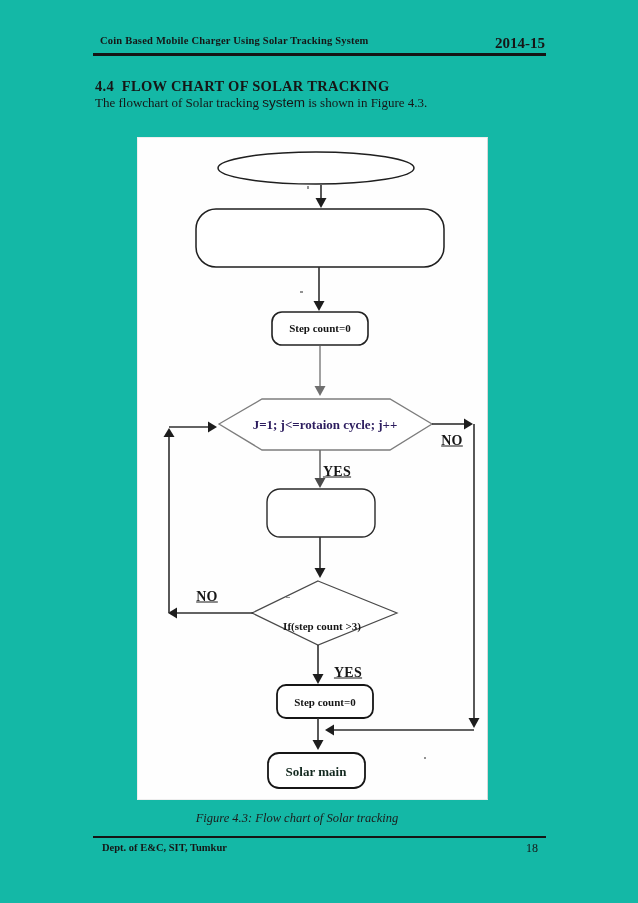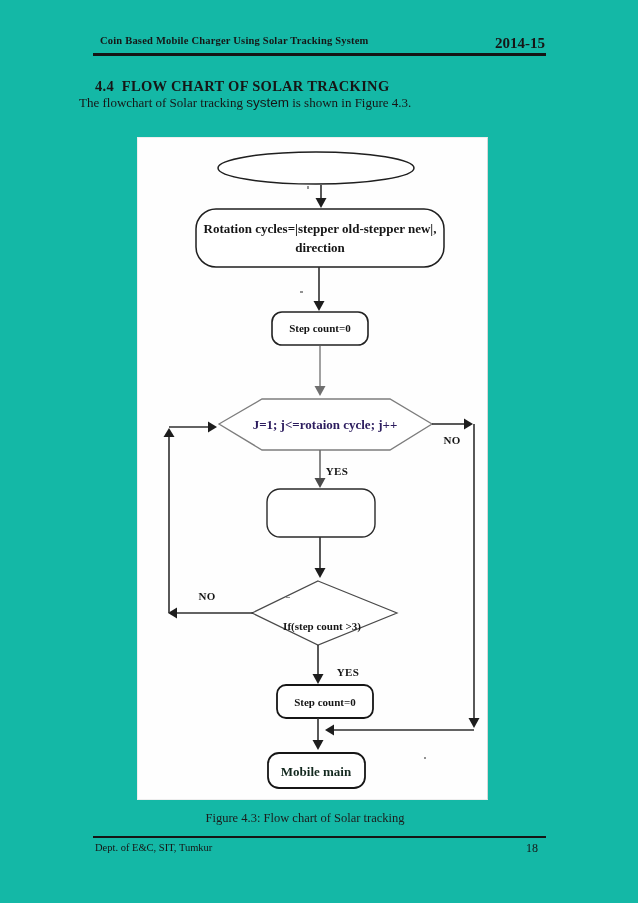--- a/index.html
+++ b/index.html
@@ -6,38 +6,38 @@
   .page{
     position:relative;width:638px;height:903px;overflow:hidden;
     background:#14b8a6;font-family:"Liberation Serif",serif;color:#161616;
   }
   .abs{position:absolute;}
   
   .hdr-left{left:100px;top:35px;font-size:10.5px;font-weight:bold;letter-spacing:.2px;}
   .hdr-right{right:93px;top:35px;font-size:15px;font-weight:bold;}
   .hdr-rule{left:93px;top:53px;width:453px;height:3px;background:#151515;}
   .ftr-rule{left:93px;top:836px;width:453px;height:2px;background:#151515;}
-  .ftr-left{left:95px;top:842px;font-size:10.5px;font-weight:normal;}
+  .ftr-left{left:102px;top:842px;font-size:10.5px;font-weight:bold;}
   .ftr-page{right:100px;top:841px;font-size:12px;margin-left:13px;}
   
   .heading{left:95px;top:58px;font-size:14.5px;font-weight:bold;letter-spacing:.3px;white-space:pre;margin-top:20px;}
-  .intro{left:79px;top:95px;font-size:13px;white-space:nowrap;}
+  .intro{left:95px;top:95px;font-size:13px;white-space:nowrap;}
   .intro .sans{font-family:"Liberation Sans",sans-serif;font-size:13.5px;}
   
   .figure-area{left:137px;top:137px;width:349px;height:661px;background:#fefefe;
     border:1px solid #eeeeee;border-right-color:#d8d8d8;}
   svg.flow{left:0;top:0;}
   .lbl{position:absolute;transform:translate(-50%,-50%);white-space:nowrap;
        font-weight:bold;font-size:13px;color:#161616;text-align:center;line-height:19px;}
   .lbl.small{font-size:11px;}
-  .lbl.tag{font-size:11px;letter-spacing:.3px;}
+  .lbl.tag{font-size:14px;letter-spacing:.3px;text-decoration:underline;}
   .teal{color:#13291f;}
   .indigo{color:#2c1c5e;}
   .maroon{color:#74212d;}
-  .caption{left:16px;top:811px;width:578px;text-align:center;font-size:12.5px;color:#1c1c1c;}
+  .caption{left:8px;top:811px;width:578px;text-align:center;font-size:12.5px;color:#1c1c1c;font-style:italic;}
   .speck{background:#777;opacity:.8;}
 </style>
 </head>
 <body>
 
 <div class="page">
 
   <div class="abs hdr-left">Coin Based Mobile Charger Using Solar Tracking System</div>
   <div class="abs hdr-right">2014-15</div>
   <div class="abs hdr-rule"></div>
@@ -91,41 +91,37 @@
       <path d="M432,424 H464"></path>
       <polygon points="464,418.5 464,429.5 473,424" stroke="none"></polygon>
       <path d="M474,424 V719"></path>
       <polygon points="468.5,718 479.5,718 474,728" stroke="none"></polygon>
       <path d="M474,730 H334"></path>
       <polygon points="334,724.5 334,735.5 325,730" stroke="none"></polygon>
     </g>
   </svg>
 
 
-  <div class="lbl" style="left:320px;top:238px;">
-    <div>Rotation cycles=|stepper old-stepper new|,</div>
-    <div>direction</div>
-  </div>
 
   <div class="lbl small" style="left:320px;top:328px;">Step count=0</div>
 
   <div class="lbl indigo" style="left:325px;top:424px;">J=1; j&lt;=rotaion cycle; j++</div>
 
   <div class="lbl tag" style="left:337px;top:471px;">YES</div>
   <div class="lbl tag" style="left:452px;top:440px;">NO</div>
 
 
   <div class="lbl small" style="left:322px;top:612px;margin-top:14px;">If(step count &gt;3)</div>
 
   <div class="lbl tag" style="left:207px;top:596px;">NO</div>
   <div class="lbl tag" style="left:348px;top:672px;">YES</div>
 
   <div class="lbl small" style="left:325px;top:702px;">Step count=0</div>
 
-  <div class="lbl teal" style="left:316px;top:771px;">Mobile main</div>
+  <div class="lbl teal" style="left:316px;top:771px;">Solar main</div>
 
   <div class="abs speck" style="left:307px;top:186px;width:2px;height:3px;"></div>
   <div class="abs speck" style="left:300px;top:291px;width:3px;height:2px;"></div>
   <div class="abs speck" style="left:286px;top:597px;width:4px;height:1px;"></div>
   <div class="abs speck" style="left:424px;top:757px;width:2px;height:2px;"></div>
 
   <div class="abs caption">Figure 4.3: Flow chart of Solar tracking</div>
 
   <div class="abs ftr-rule"></div>
   <div class="abs ftr-left">Dept. of E&amp;C, SIT, Tumkur</div>

